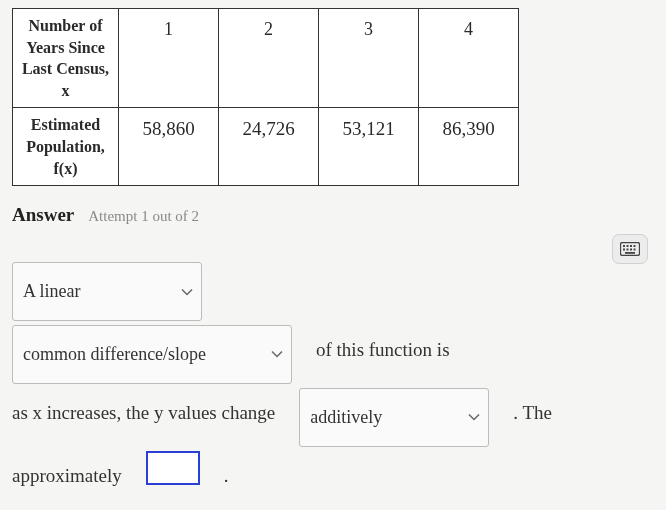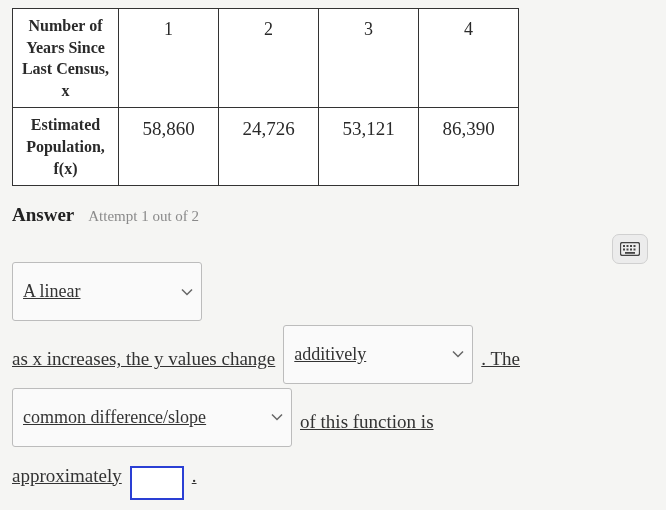--- a/index.html
+++ b/index.html
@@ -74,25 +74,24 @@
     }
     .kb-icon svg { display: block; }
     .sentence-area {
       margin-top: 36px;
       font-size: 19px;
       line-height: 2.6;
       color: #333;
     }
     .line {
       display: flex;
-      align-items: flex-end;
+      align-items: flex-start;
       flex-wrap: wrap;
-      gap: 8px;
+      gap: 24px;
       margin-bottom: 4px;
-      text-decoration: underline;
     }
     .dropdown {
       display: inline-flex;
       align-items: center;
       justify-content: space-between;
       background: #fafafa;
       border: 1px solid #bcbcbc;
       border-radius: 3px;
       padding: 5px 8px 5px 10px;
       font-size: 18px;
@@ -168,39 +167,39 @@
   <div class="line">
     <span class="dropdown dd1">
       <span>A linear</span>
       <svg class="chev" width="12" height="8" viewBox="0 0 12 8">
           <path d="M1 1.5 L6 6.5 L11 1.5" fill="none" stroke="#666" stroke-width="1.5"></path>
         </svg>
     </span>
   </div>
 
   <div class="line">
+    <span class="dropdown dd3">
+      <span>common difference/slope</span>
+      <svg class="chev" width="12" height="8" viewBox="0 0 12 8">
+          <path d="M1 1.5 L6 6.5 L11 1.5" fill="none" stroke="#666" stroke-width="1.5"></path>
+        </svg>
+    </span>
+    <span class="txt">of this function is</span>
+  </div>
+
+  <div class="line">
     <span class="txt">as x increases, the y values change</span>
     <span class="dropdown dd2">
       <span>additively</span>
       <svg class="chev" width="12" height="8" viewBox="0 0 12 8">
           <path d="M1 1.5 L6 6.5 L11 1.5" fill="none" stroke="#666" stroke-width="1.5"></path>
         </svg>
     </span>
     <span class="txt">. The</span>
   </div>
 
   <div class="line">
-    <span class="dropdown dd3">
-      <span>common difference/slope</span>
-      <svg class="chev" width="12" height="8" viewBox="0 0 12 8">
-          <path d="M1 1.5 L6 6.5 L11 1.5" fill="none" stroke="#666" stroke-width="1.5"></path>
-        </svg>
-    </span>
-    <span class="txt">of this function is</span>
-  </div>
-
-  <div class="line">
     <span class="txt">approximately</span>
     <span class="numinput"></span>
     <span class="txt">.</span>
   </div>
 
 </div>
 
 </body></html>

